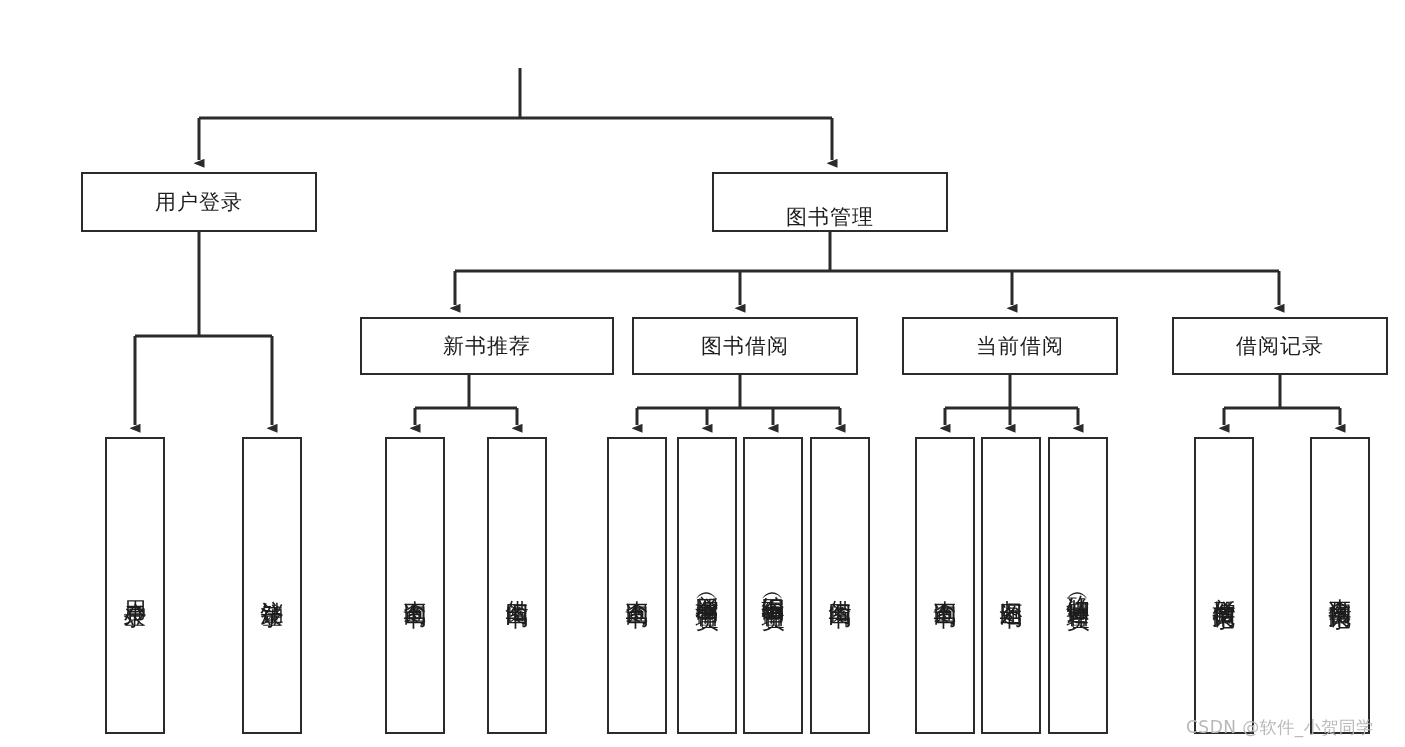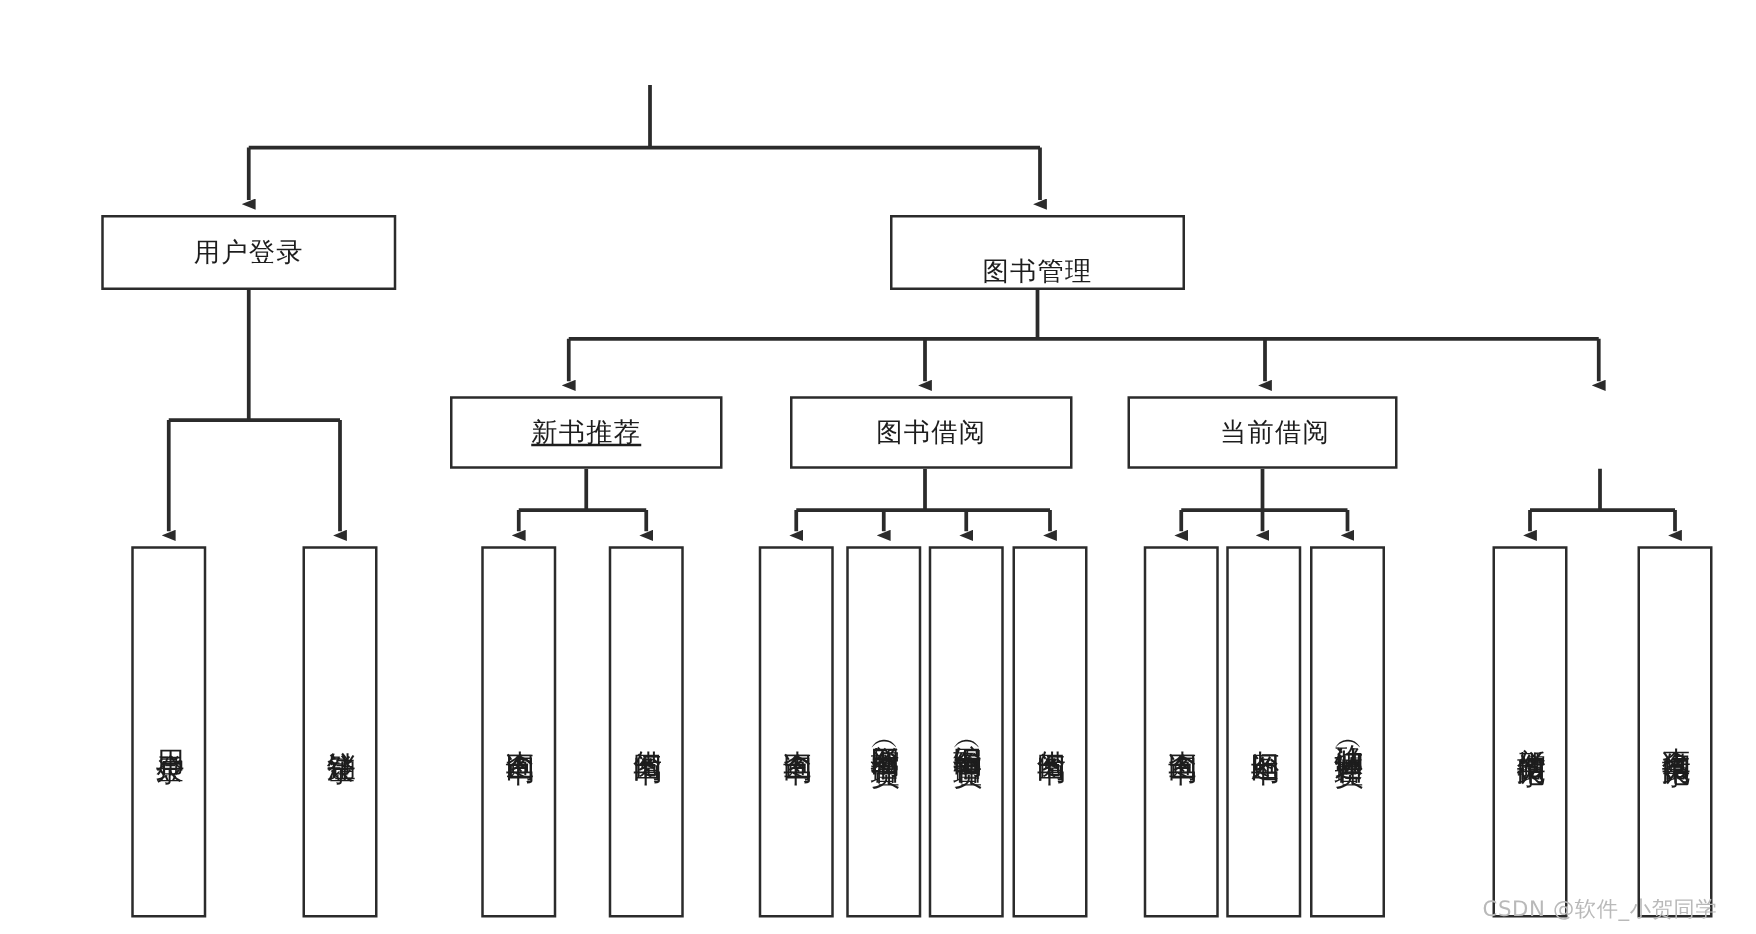--- a/index.html
+++ b/index.html
@@ -130,29 +130,32 @@
   </svg>
 
 
   <div class="node horiz" style="left:81px; top:172px; width:236px; height:60px;">
     <span class="label">用户登录</span>
   </div>
   <div class="node horiz" style="left:712px; top:172px; width:236px; height:60px;align-items:flex-end;">
     <span class="label">图书管理</span>
   </div>
 
-  <div class="node horiz" style="left:360px; top:317px; width:218px; height:58px;text-decoration:underline;">
+  <div class="node horiz" style="left:360px; top:317px; width:254px; height:58px;">
     <span class="label">新书推荐</span>
   </div>
   <div class="node horiz" style="left:632px; top:317px; width:226px; height:58px;">
     <span class="label">图书借阅</span>
   </div>
   <div class="node horiz" style="left:902px; top:317px; width:216px; height:58px;padding-left:20px;">
     <span class="label">当前借阅</span>
   </div>
+  <div class="node horiz" style="left:1172px; top:317px; width:216px; height:58px;">
+    <span class="label">借阅记录</span>
+  </div>
 
   <div class="node vert" style="left:105px; top:437px; width:60px; height:297px;">
     <span class="label">用户登录</span>
   </div>
   <div class="node vert" style="left:242px; top:437px; width:60px; height:297px;">
     <span class="label">注销登录</span>
   </div>
 
   <div class="node vert" style="left:385px; top:437px; width:60px; height:297px;">
     <span class="label">查询图书</span>

